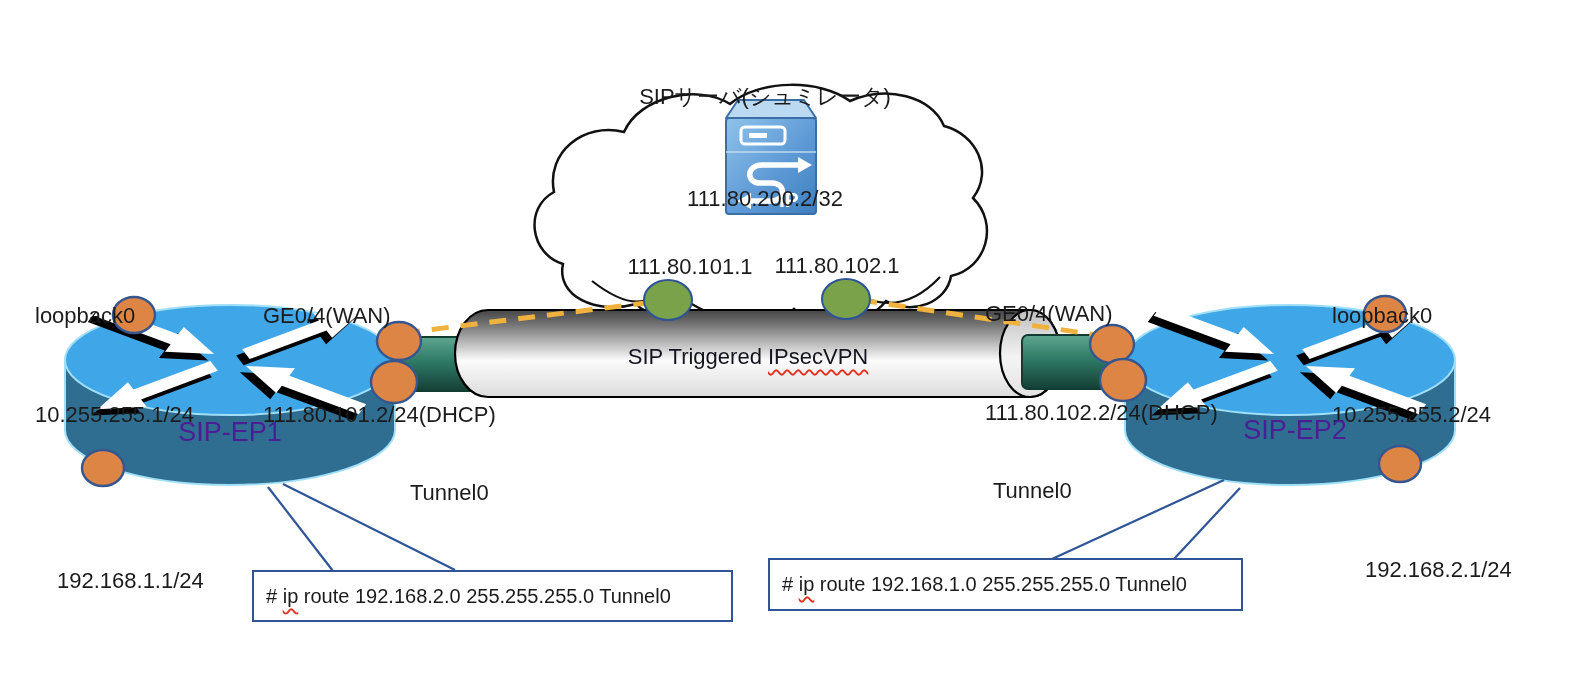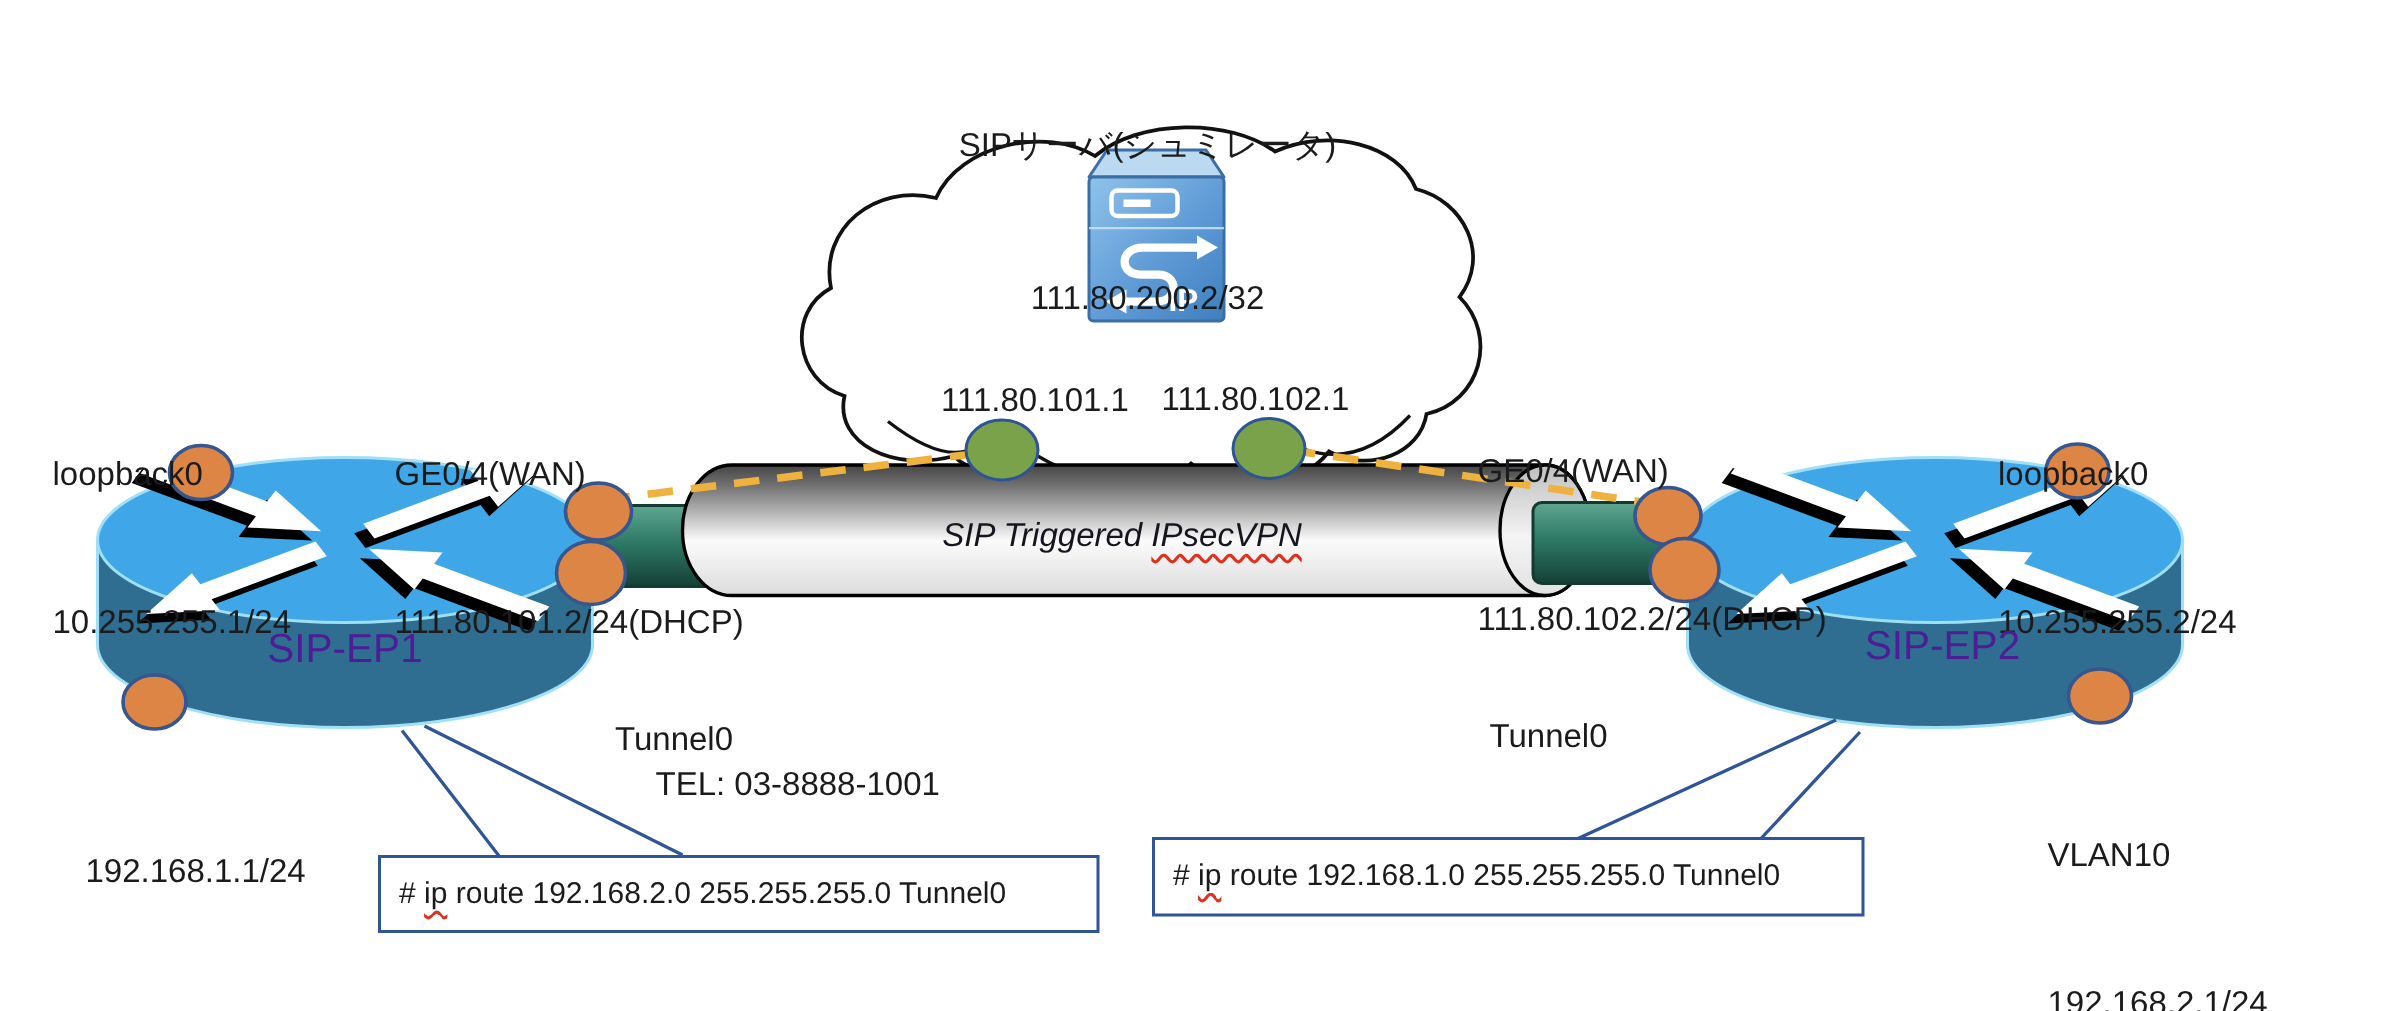--- a/index.html
+++ b/index.html
@@ -168,38 +168,36 @@
   <div>111.80.102.2/24(DHCP)</div>
 </div>
 <div class="lbl" style="left:1332px;top:233px;">
   <div>loopback0</div>
   <div>10.255.255.2/24</div>
 </div>
 
 <div class="router-name" style="left:230px;top:417px;">SIP-EP1</div>
 <div class="router-name" style="left:1295px;top:415px;">SIP-EP2</div>
 
-<div class="pipe-label" style="left:748px;top:344px;font-style:italic;"><span>SIP Triggered </span><span class="wavy">IPsecVPN</span></div>
+<div class="pipe-label" style="left:748px;top:344px;"><span>SIP Triggered </span><span class="wavy">IPsecVPN</span></div>
 
 <div class="lbl" style="left:410px;top:410px;">
   <div>Tunnel0</div>
   <div>11.11.11.11/32</div>
 </div>
 <div class="lbl" style="left:993px;top:408px;">
   <div>Tunnel0</div>
   <div>22.22.22.22/32</div>
 </div>
 
-<div class="lbl" style="left:437px;top:506px;">TEL: 03-8888-1001</div>
 
 <div class="lbl" style="left:57px;top:498px;">
   <div>192.168.1.1/24</div>
 </div>
 <div class="lbl" style="left:1365px;top:487px;">
-  <div>VLAN10</div>
   <div>192.168.2.1/24</div>
 </div>
 
 <div class="route-box" style="left:252px;top:570px;width:481px;height:52px;"><span># </span><span class="wavy">ip</span><span> route 192.168.2.0 255.255.255.0 Tunnel0</span></div>
 
 <div class="route-box" style="left:768px;top:558px;width:475px;height:53px;"><span># </span><span class="wavy">ip</span><span> route 192.168.1.0 255.255.255.0 Tunnel0</span></div>
 
 </div>
 
 </body></html>

